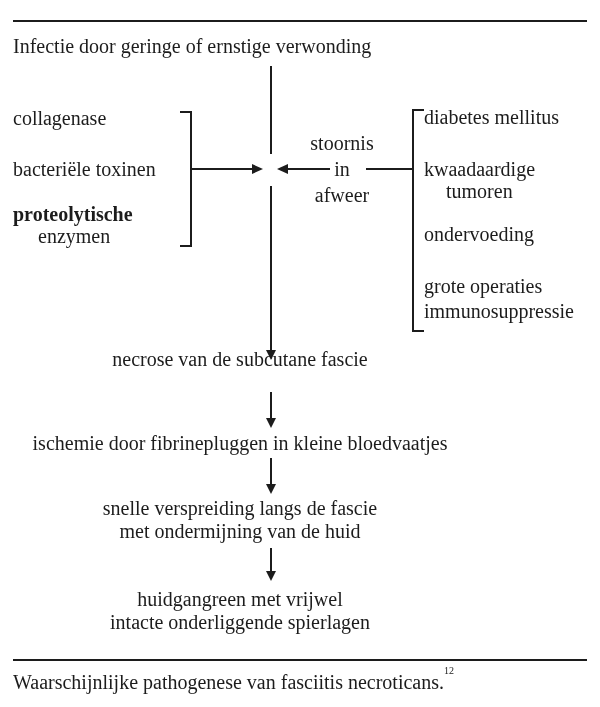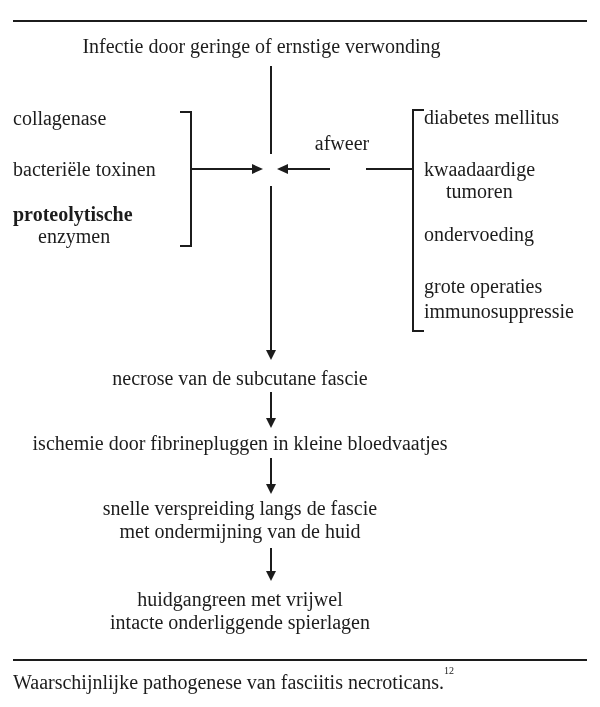--- a/index.html
+++ b/index.html
@@ -36,55 +36,57 @@
     border-right: 2px solid var(--ink); border-bottom: 2px solid var(--ink); }
   .bracket-open { position: absolute; border-top: 2px solid var(--ink);
     border-left: 2px solid var(--ink); border-bottom: 2px solid var(--ink); }
   sup.ref { font-size: 10px; line-height: 0; position: relative; top: -7px; }
 </style>
 </head>
 <body>
 
 <div class="rule" style="left:13px; top:20px; width:574px;"></div>
 
-<div class="txt" style="left:20px; top:35px; width:483px; text-align:center;">Infectie door geringe of ernstige verwonding</div>
+<div class="txt" style="left:13px; top:35px; width:483px; text-align:left;">Infectie door geringe of ernstige verwonding</div>
 
 <div class="vline" style="left:270px; top:66px; height:88px;"></div>
 
 <div class="txt" style="left:13px; top:107px;">collagenase</div>
 <div class="txt" style="left:13px; top:158px;">bacteriële toxinen</div>
 <div class="txt" style="left:13px; top:203px;font-weight:bold;">proteolytische</div>
 <div class="txt" style="left:38px; top:225px;">enzymen</div>
 
 <div class="bracket-close" style="left:180px; top:111px; width:12px; height:136px;"></div>
 
 <div class="hline" style="left:192px; top:168px; width:62px;"></div>
 <div class="head-right" style="left:252px; top:163.5px;"></div>
 
 <div class="head-left" style="left:277px; top:163.5px;"></div>
 <div class="hline" style="left:288px; top:168px; width:42px;"></div>
 
 <div class="txt" style="left:298px; top:130px; width:88px; text-align:center; line-height:26px;">
+  <div>stoornis</div>
+  <div>in</div>
   <div>afweer</div>
 </div>
 
 <div class="hline" style="left:366px; top:168px; width:46px;"></div>
 
 <div class="bracket-open" style="left:412px; top:109px; width:12px; height:223px;"></div>
 
 <div class="txt" style="left:424px; top:106px;">diabetes mellitus</div>
 <div class="txt" style="left:424px; top:158px;">kwaadaardige</div>
 <div class="txt" style="left:446px; top:180px;">tumoren</div>
 <div class="txt" style="left:424px; top:223px;">ondervoeding</div>
 <div class="txt" style="left:424px; top:275px;">grote operaties</div>
 <div class="txt" style="left:424px; top:300px;">immunosuppressie</div>
 
 <div class="arrow-down" style="left:270px; top:186px; height:164px;"></div>
 
-<div class="center-col" style="top:367px;">necrose van de subcutane fascie</div>
+<div class="center-col" style="top:348px;">necrose van de subcutane fascie</div>
 
 <div class="arrow-down" style="left:270px; top:392px; height:26px;"></div>
 
 <div class="center-col" style="top:432px;">ischemie door fibrinepluggen in kleine bloedvaatjes</div>
 
 <div class="arrow-down" style="left:270px; top:458px; height:26px;"></div>
 
 <div class="center-col" style="top:497px;">
   <div>snelle verspreiding langs de fascie</div>
   <div>met ondermijning van de huid</div>

